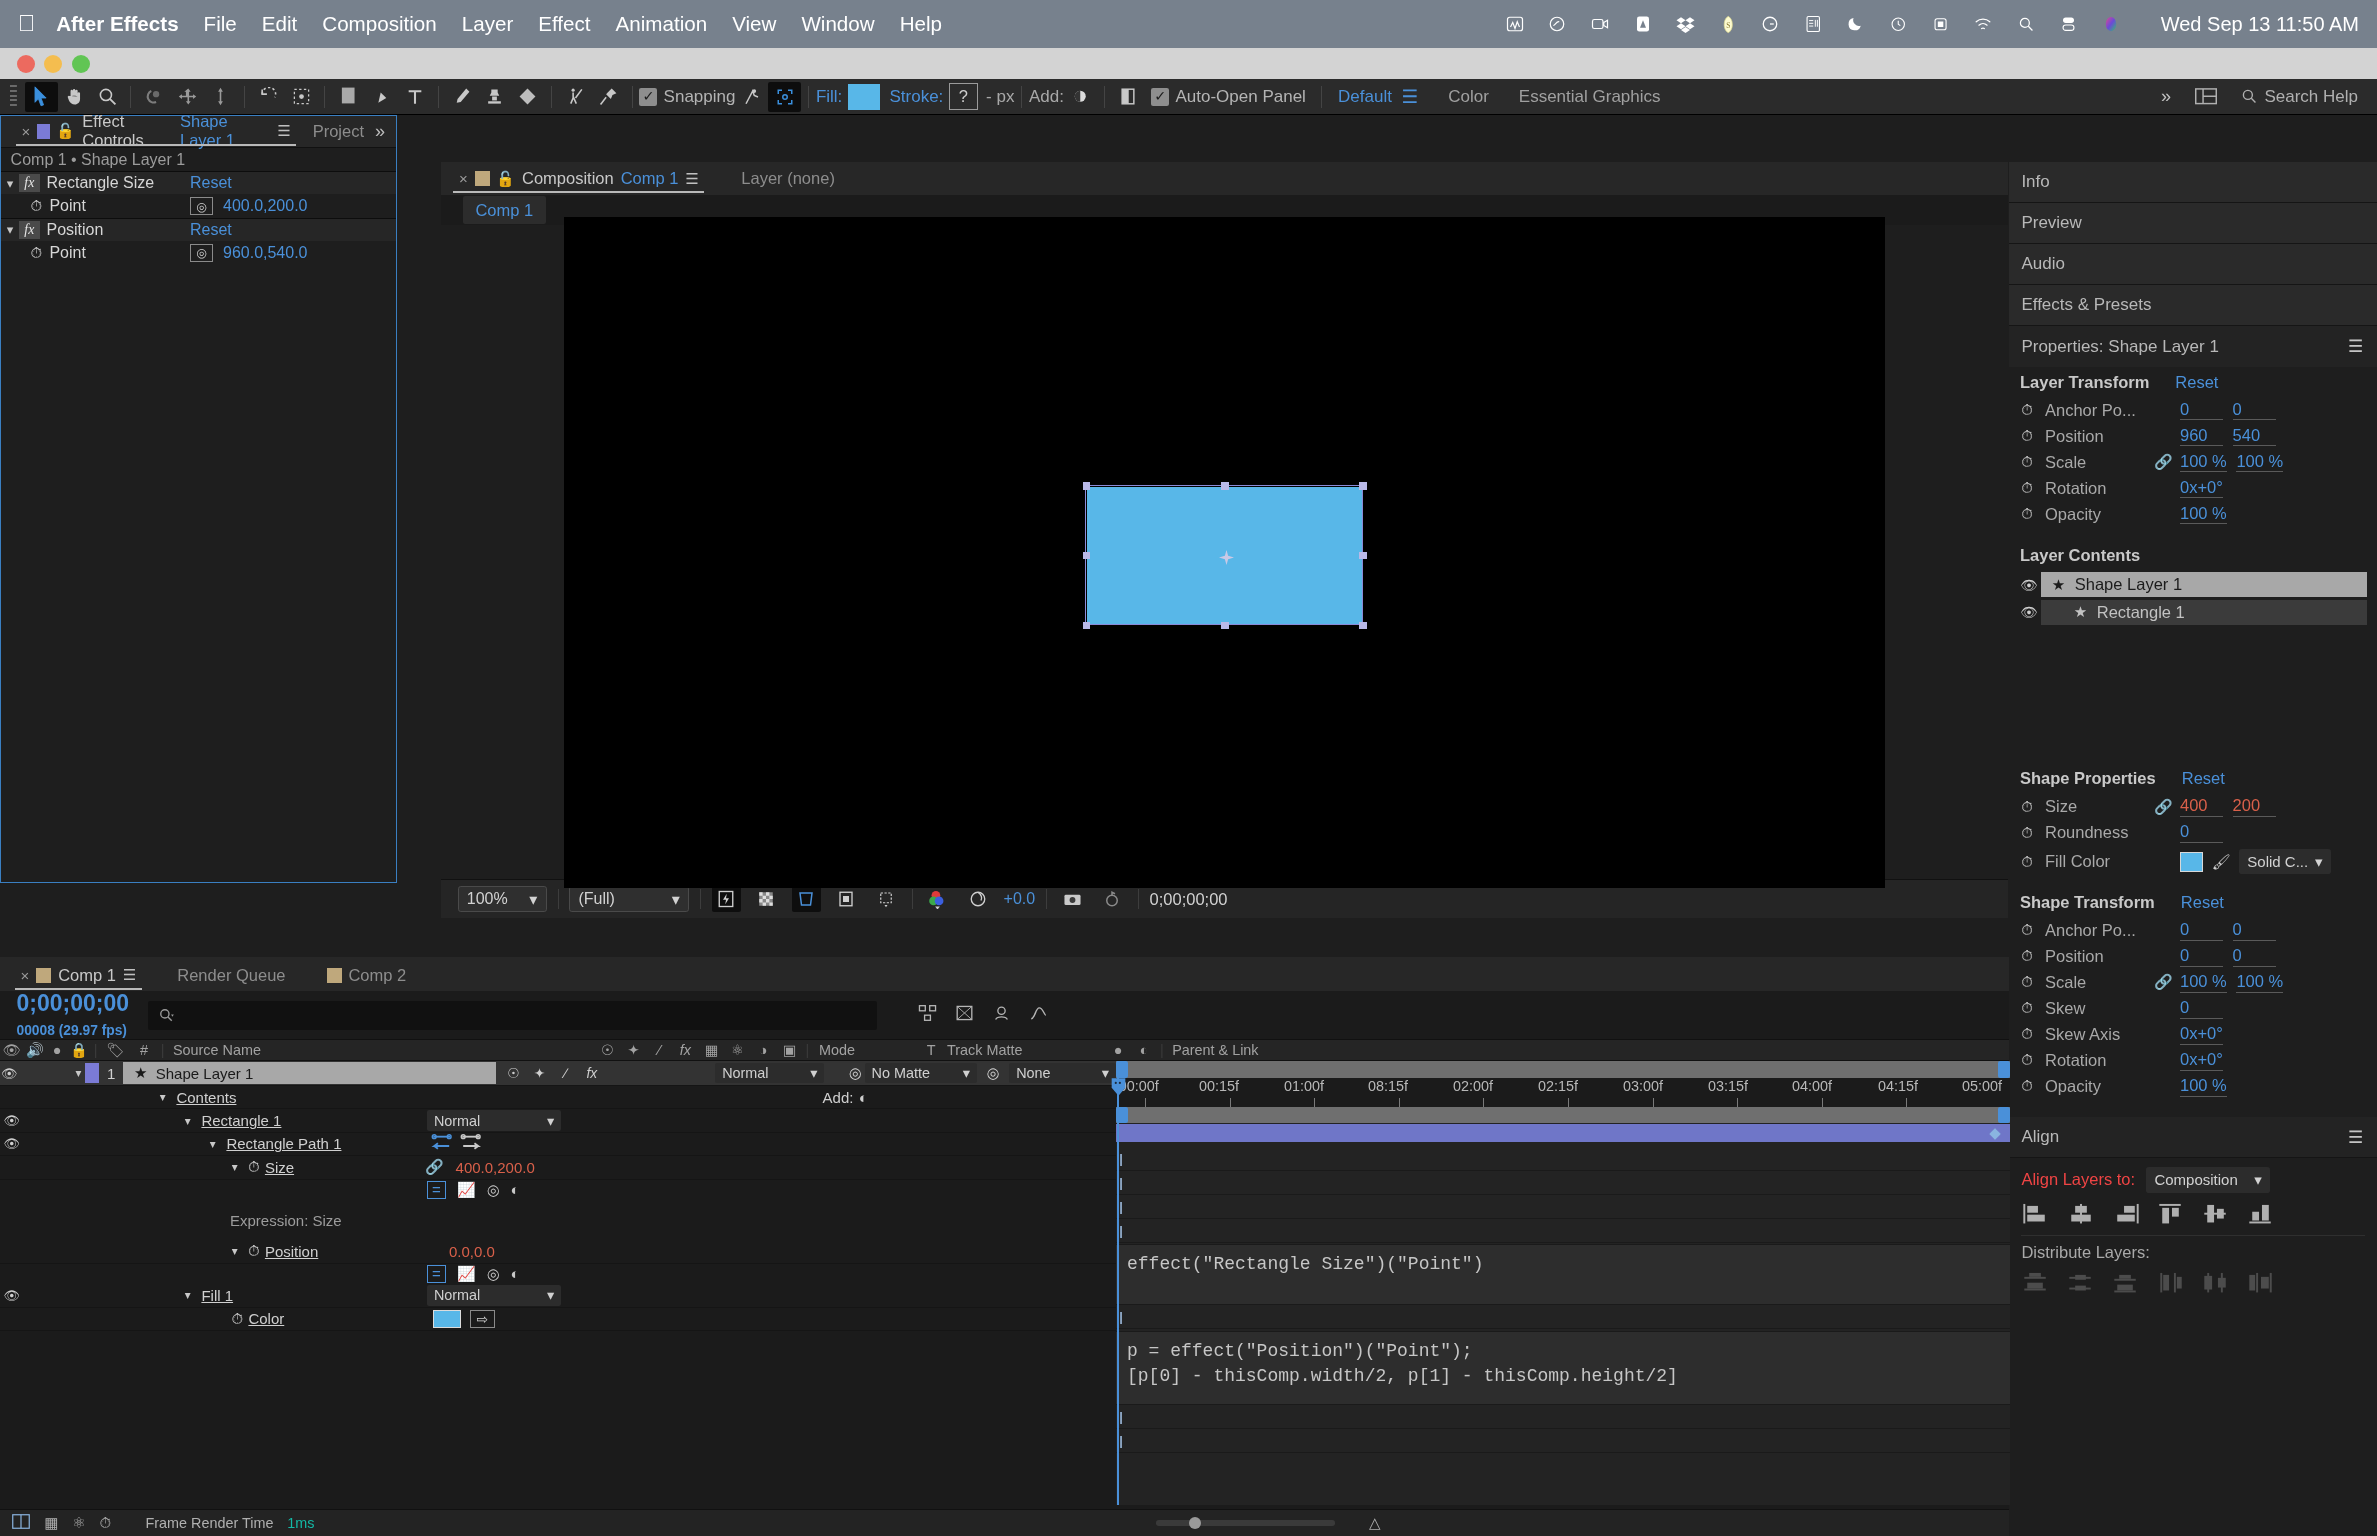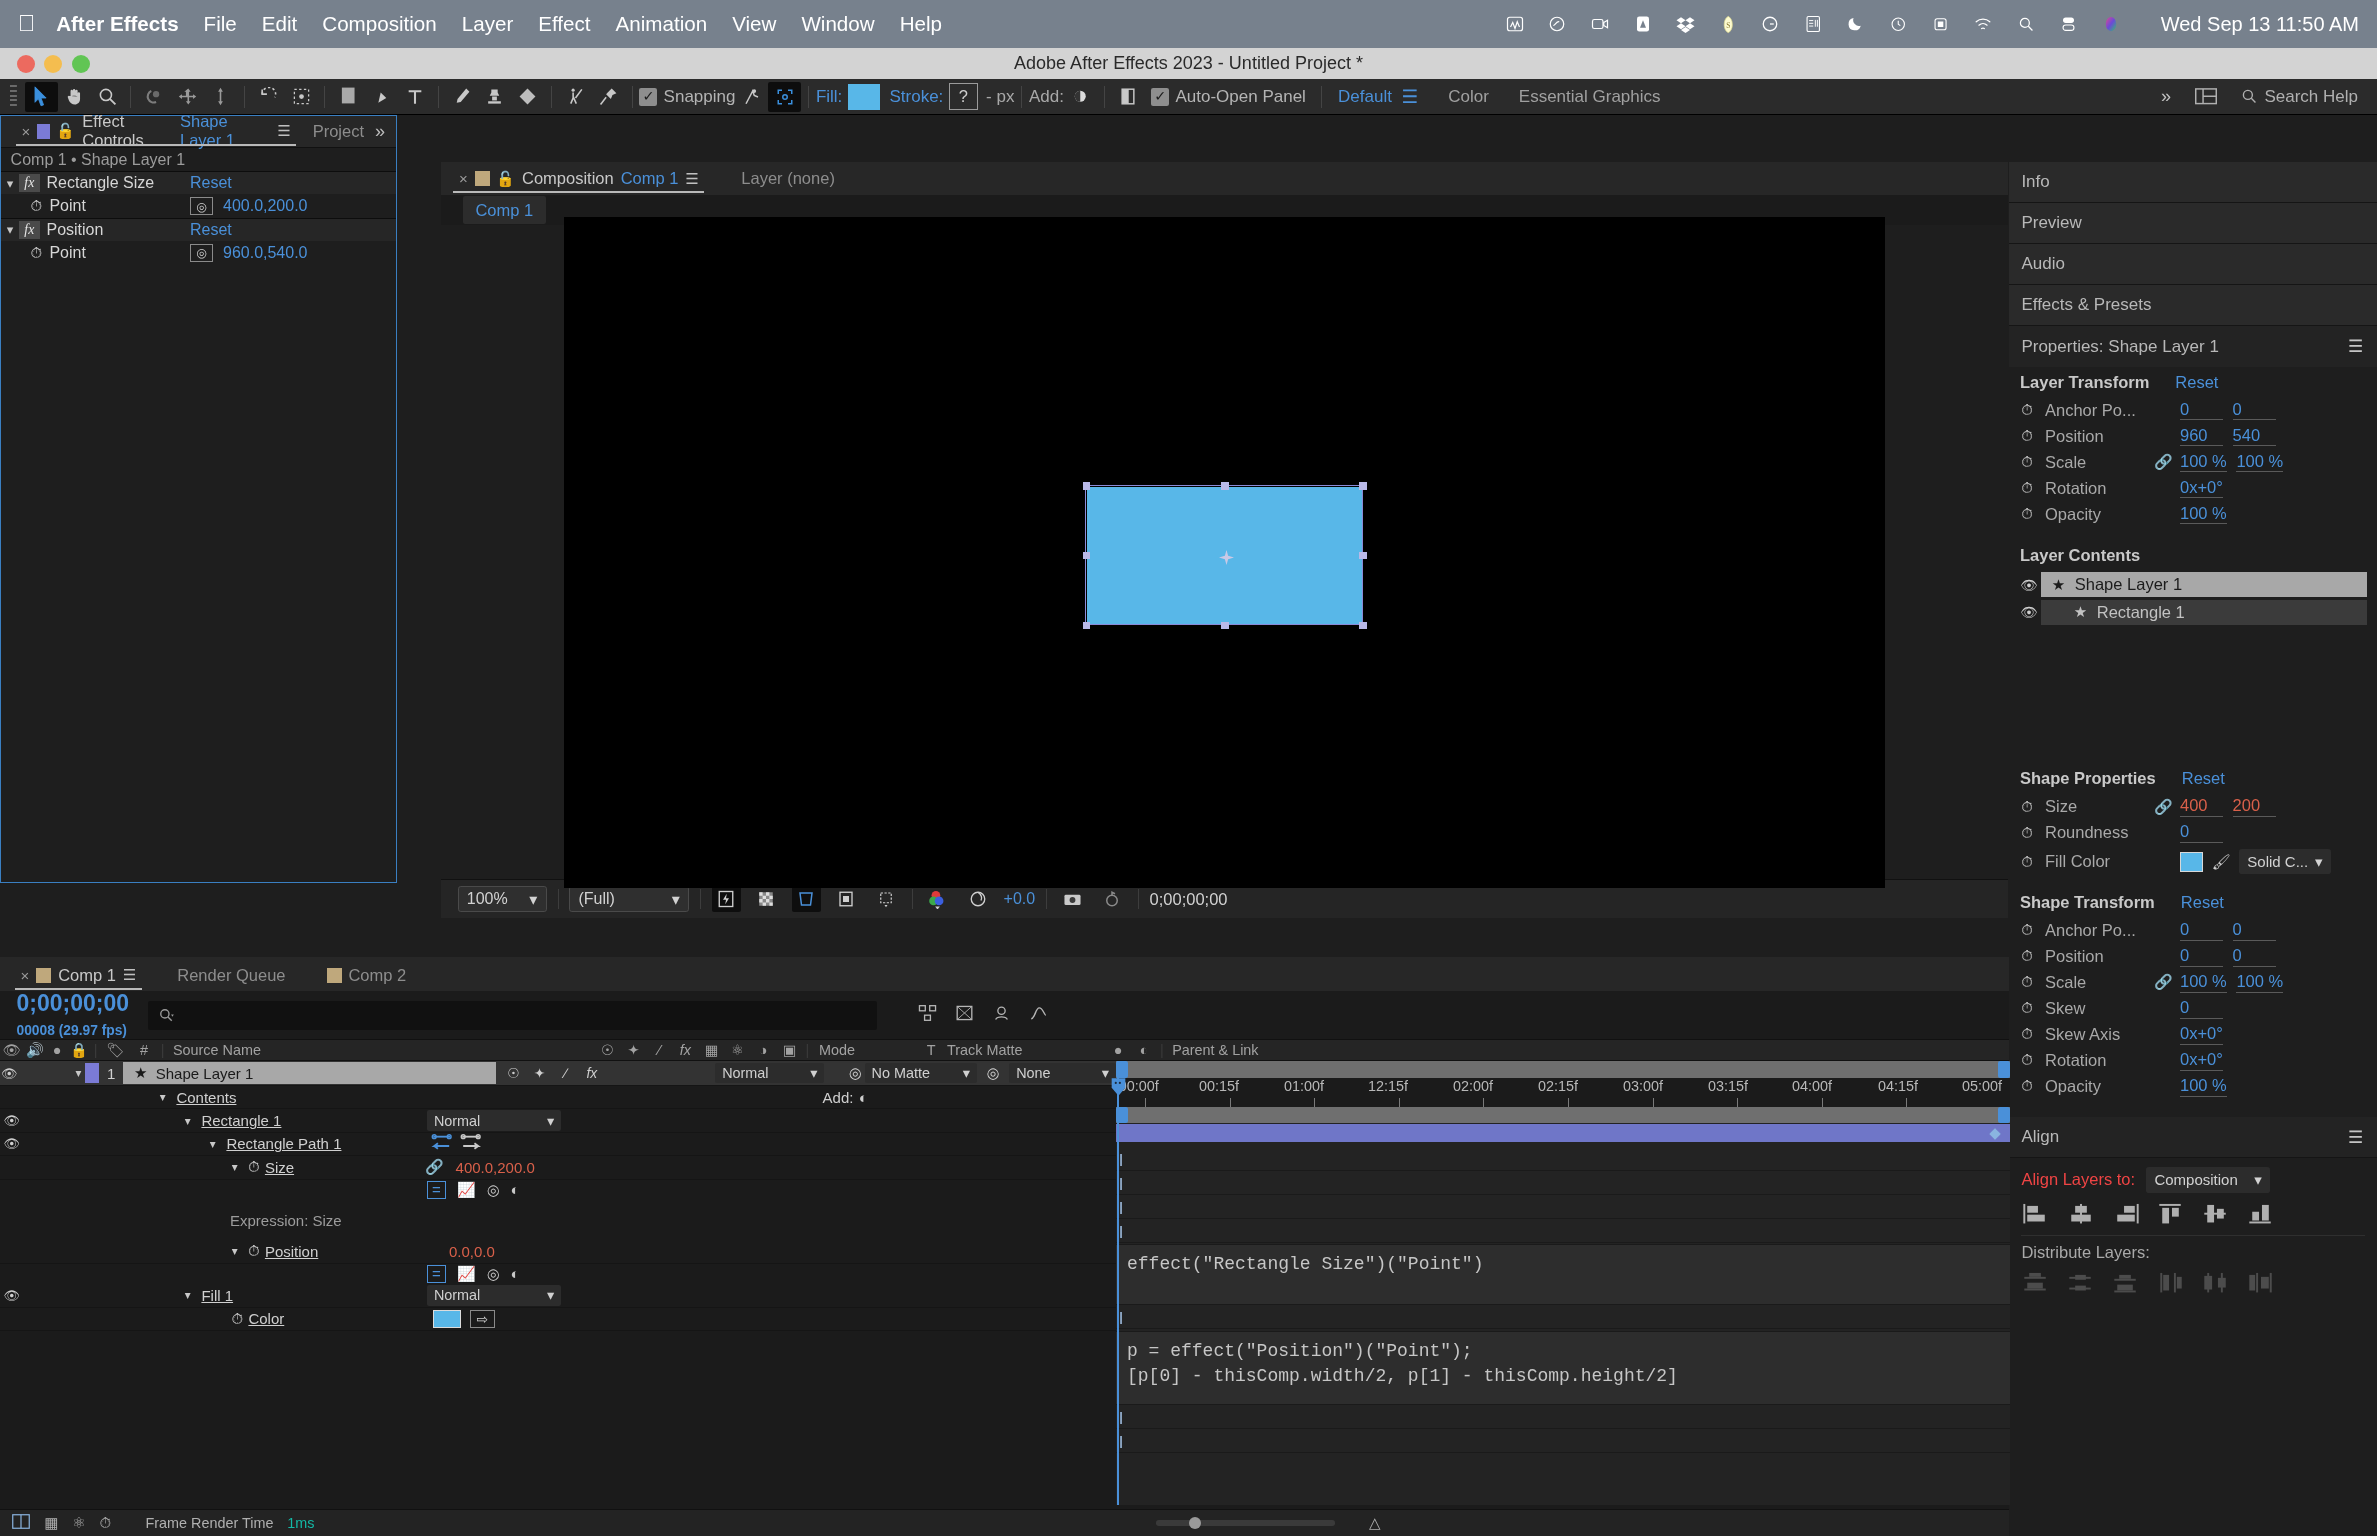--- a/index.html
+++ b/index.html
@@ -399,21 +399,20 @@
   </div>
 
   <div class="win">
 
     <div class="titlebar">
       <span class="lights">
         <span class="light l-red"></span>
         <span class="light l-yel"></span>
         <span class="light l-grn"></span>
       </span>
-      <span class="wintitle">Adobe After Effects 2023 - Untitled Project *</span>
     </div>
 
     <div class="toolbar">
       <span class="grip"></span>
       <span class="tool active">
           <svg width="18" height="20.6" viewBox="0 0 20 24">
             <path d="M3 1l13 13h-6l3 8-3 1-3-8-4 4z" fill="#3a8fdd"></path>
           </svg>
         </span>
       <span class="tool">
@@ -1206,21 +1205,21 @@
 
         <div class="tl-right">
           <div class="wa-bar">
             <span style="position:absolute;left:0;top:0;width:12.4px;height:16.5px;background:#4a90d9;border-radius:2.1px;"></span>
             <span style="position:absolute;right:0;top:0;width:12.4px;height:16.5px;background:#4a90d9;border-radius:2.1px;"></span>
           </div>
           <div class="ruler">
             <span class="tick" style="left:2.8px;">00:00f</span>
             <span class="tick" style="left:83px;">00:15f</span>
             <span class="tick" style="left:168px;">01:00f</span>
-            <span class="tick" style="left:252px;">12:15f</span>
+            <span class="tick" style="left:252px;">08:15f</span>
             <span class="tick" style="left:337px;">02:00f</span>
             <span class="tick" style="left:422px;">02:15f</span>
             <span class="tick" style="left:507px;">03:00f</span>
             <span class="tick" style="left:592px;text-align:center;">03:15f</span>
             <span class="tick" style="left:676px;">04:00f</span>
             <span class="tick" style="left:762px;">04:15f</span>
             <span class="tick" style="left:846px;">05:00f</span>
             <span class="tickline" style="left:29px;"></span>
             <span class="tickline" style="left:114px;"></span>
             <span class="tickline" style="left:198px;"></span>

